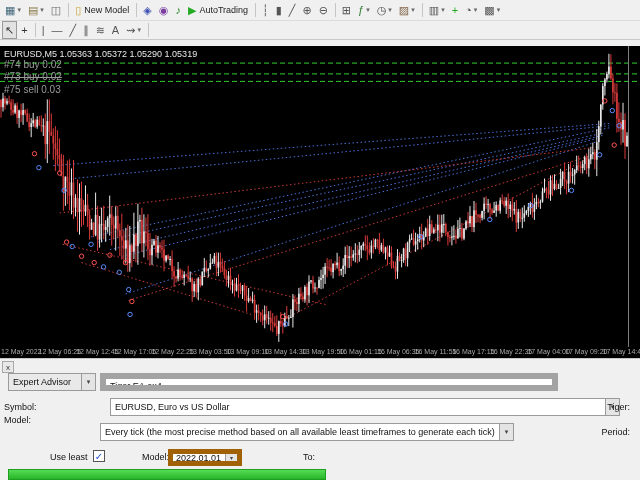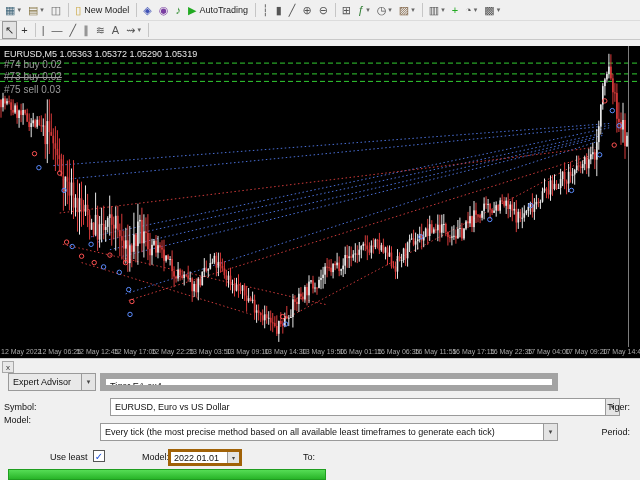--- a/index.html
+++ b/index.html
@@ -42,30 +42,30 @@
   .combo{position:absolute;height:18px;background:#fff;border:1px solid #9a9a9a;display:flex;align-items:center;}
   .combo .val{flex:1;padding:0 4px;white-space:nowrap;overflow:hidden;font-size:9px;color:#111;}
   .combo .cbtn{width:14px;height:100%;background:#e4e4e4;border-left:1px solid #9a9a9a;font-size:7px;
                color:#444;display:flex;align-items:center;justify-content:center;}
   #type-combo{left:8px;top:14px;width:88px;background:#e9e9e9;}
   #expert-field{position:absolute;left:100px;top:14px;width:458px;height:18px;background:#fff;
                 border:6px solid #a3a3a3;font-size:9px;padding:2px 4px;white-space:nowrap;overflow:hidden;}
   .rlabel{position:absolute;left:4px;width:90px;text-align:left;}
   #symbol-label{top:43px;} #model-label{top:56px;}
   #symbol-combo{left:110px;top:39px;width:510px;}
-  #model-combo{left:100px;top:64px;width:458px;}
+  #model-combo{left:100px;top:64px;width:414px;}
   .farlabel{position:absolute;left:584px;width:46px;text-align:right;}
   #period-label{top:43px;} #spread-label{top:68px;}
   #usedate-label{position:absolute;left:50px;top:93px;}
   .checkbox{position:absolute;left:93px;top:91px;width:12px;height:12px;background:#fff;
             border:1px solid #555;color:#1b4fd8;font-size:10px;line-height:11px;text-align:center;}
   #from-label{position:absolute;left:142px;top:93px;}
   #to-label{position:absolute;left:303px;top:93px;}
   .datefield{position:absolute;top:90px;height:17px;width:74px;background:#fff;
-             border:3px solid #a16207;display:flex;align-items:center;}
+             border:5px solid #a16207;display:flex;align-items:center;}
   #from-field{left:168px;} #to-field{left:322px;}
   .datefield .val{flex:1;padding:0 3px;font-size:9px;white-space:nowrap;overflow:hidden;}
   .datefield .spin{width:12px;height:100%;background:#e4e4e4;border-left:1px solid #9a9a9a;
                    font-size:6px;display:flex;align-items:center;justify-content:center;color:#444;}
   .progress{position:absolute;left:8px;top:110px;width:624px;height:11px;background:#f0f0f0;}
   .progress .fill{height:100%;background:linear-gradient(#55dd55,#28b428);border:1px solid #1f9e1f;}
 </style>
 </head>
 <body>
 

